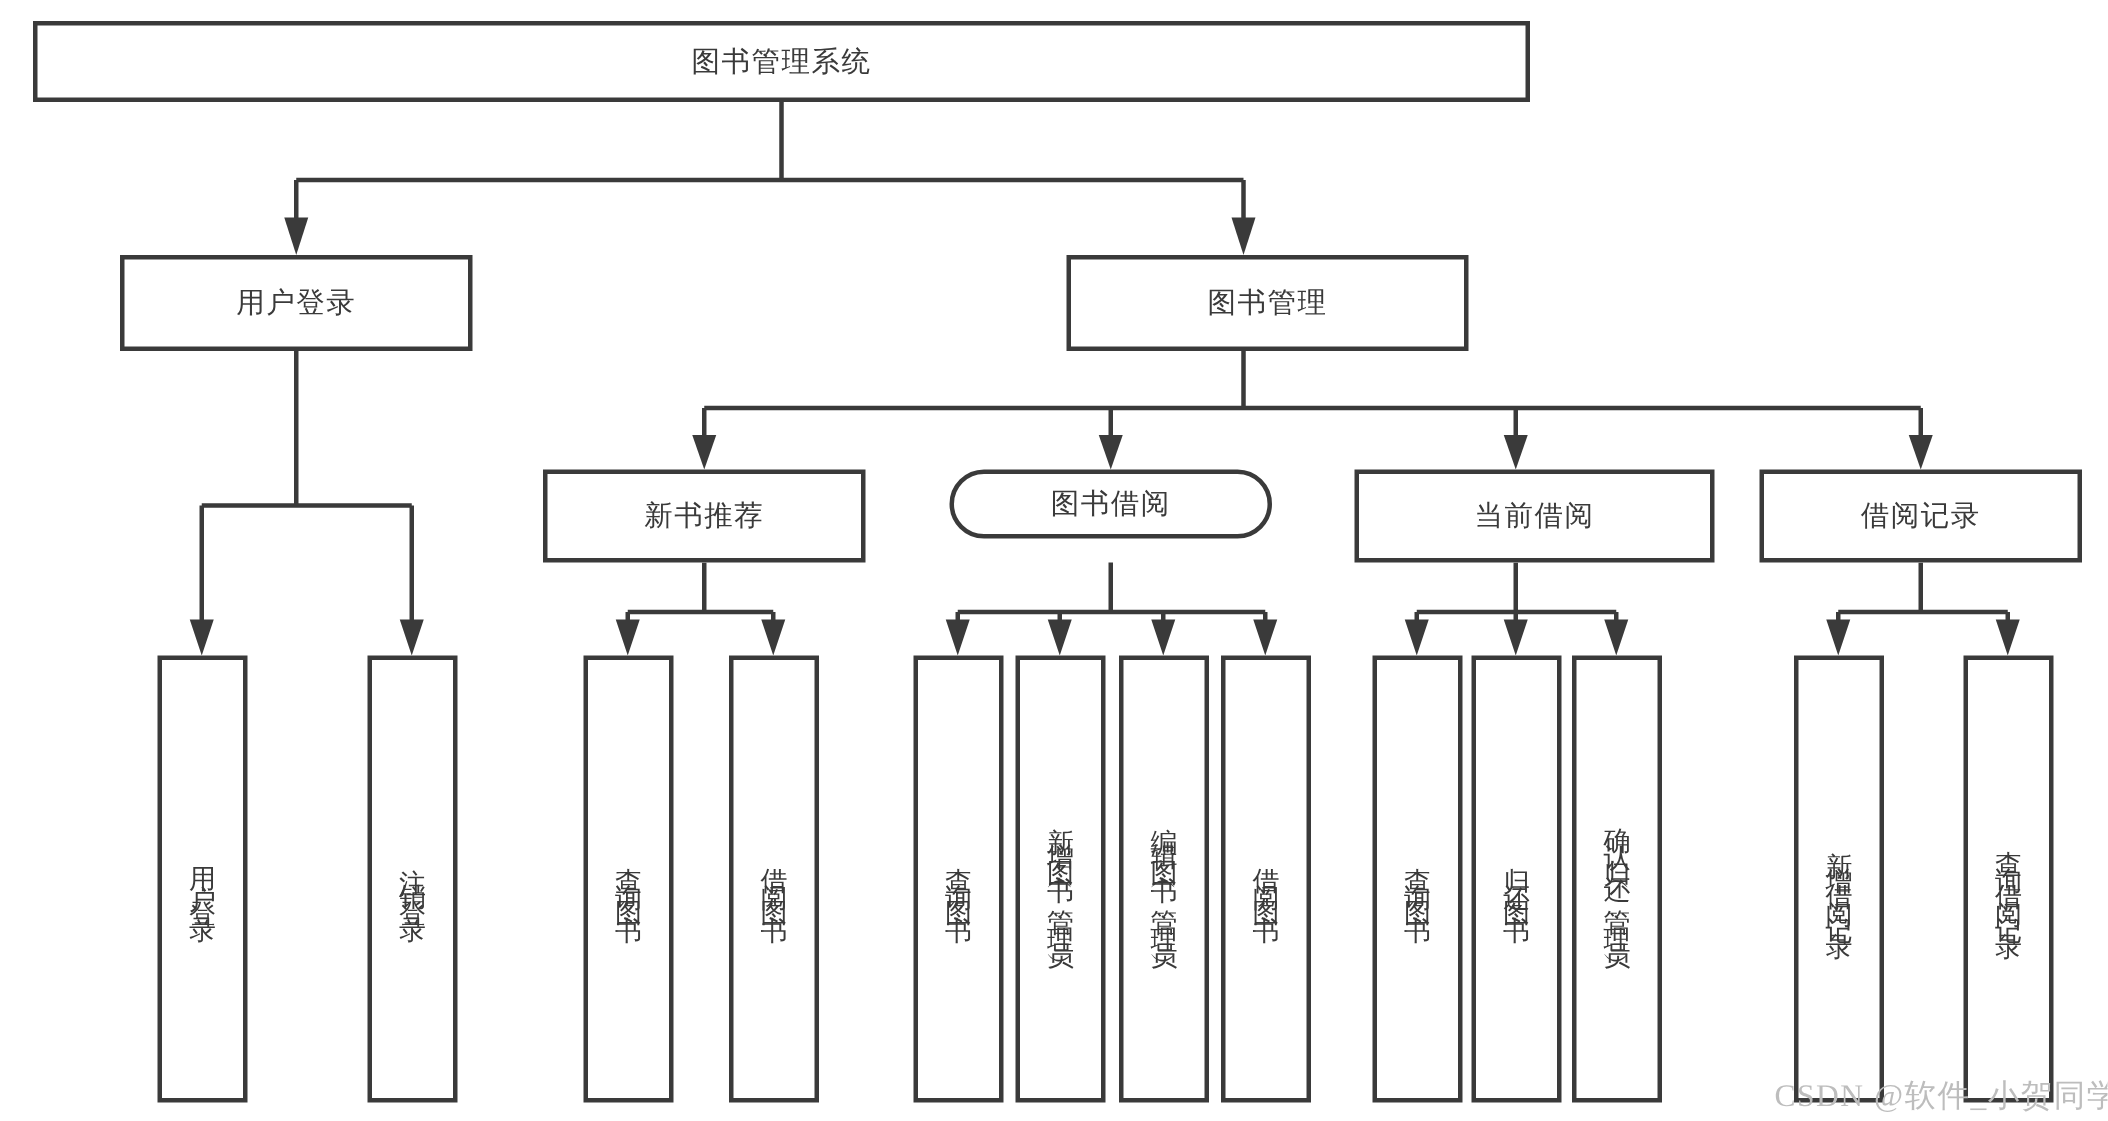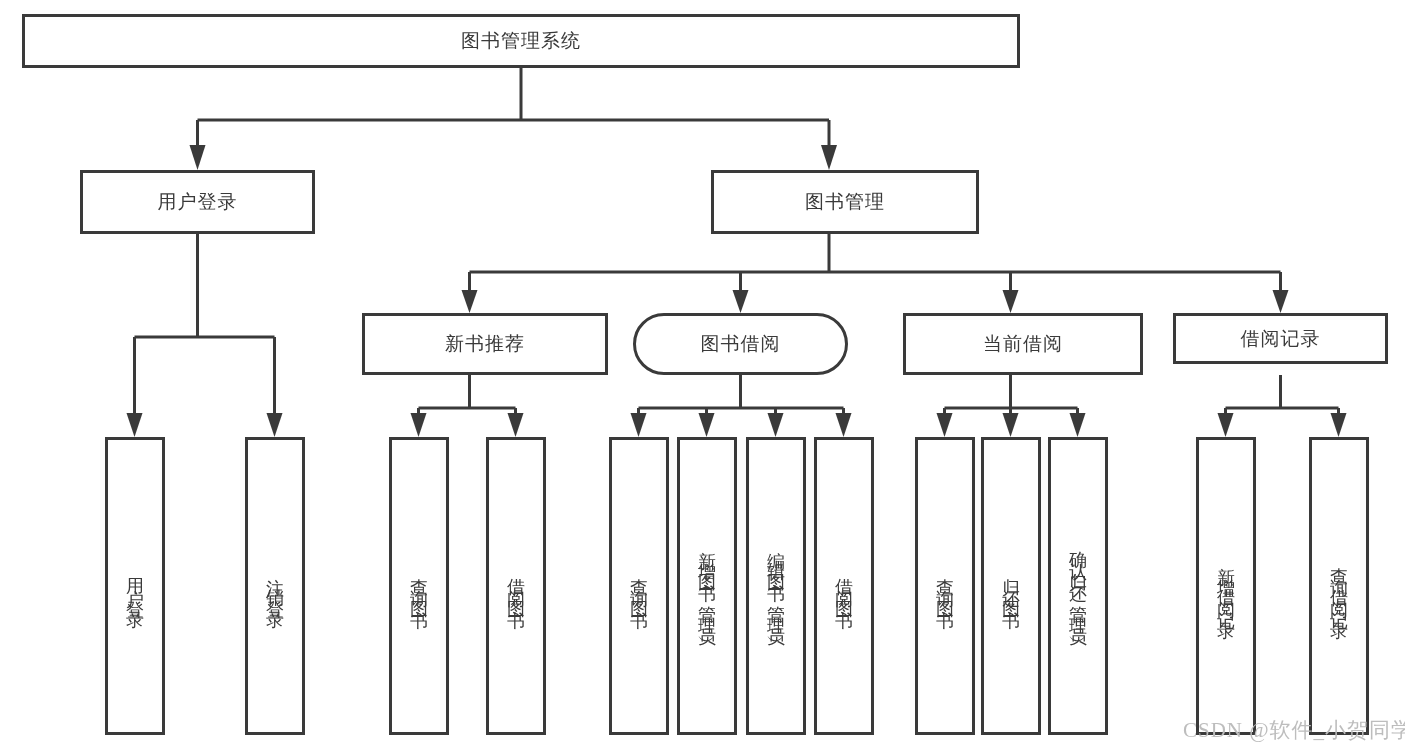--- a/index.html
+++ b/index.html
@@ -115,30 +115,30 @@
     <span>图书管理系统</span>
   </div>
 
   <div class="box" style="left:80px;top:170px;width:235px;height:64px;">
     <span>用户登录</span>
   </div>
   <div class="box" style="left:711px;top:170px;width:268px;height:64px;">
     <span>图书管理</span>
   </div>
 
-  <div class="box" style="left:362px;top:313px;width:246px;height:62px;">
+  <div class="box" style="left:362px;top:313px;width:215px;height:62px;">
     <span>新书推荐</span>
   </div>
-  <div class="box" style="left:633px;top:313px;width:215px;height:62px;border-radius:31px;">
+  <div class="box" style="left:633px;top:313px;width:215px;height:46px;border-radius:31px;">
     <span>图书借阅</span>
   </div>
   <div class="box" style="left:903px;top:313px;width:240px;height:62px;">
     <span>当前借阅</span>
   </div>
-  <div class="box" style="left:1173px;top:313px;width:215px;height:51px;">
+  <div class="box" style="left:1173px;top:313px;width:215px;height:62px;">
     <span>借阅记录</span>
   </div>
 
   <div class="box leaf" style="left:105px;">
     <span class="vtext">用户登录</span>
   </div>
   <div class="box leaf" style="left:245px;">
     <span class="vtext">注销登录</span>
   </div>
 

